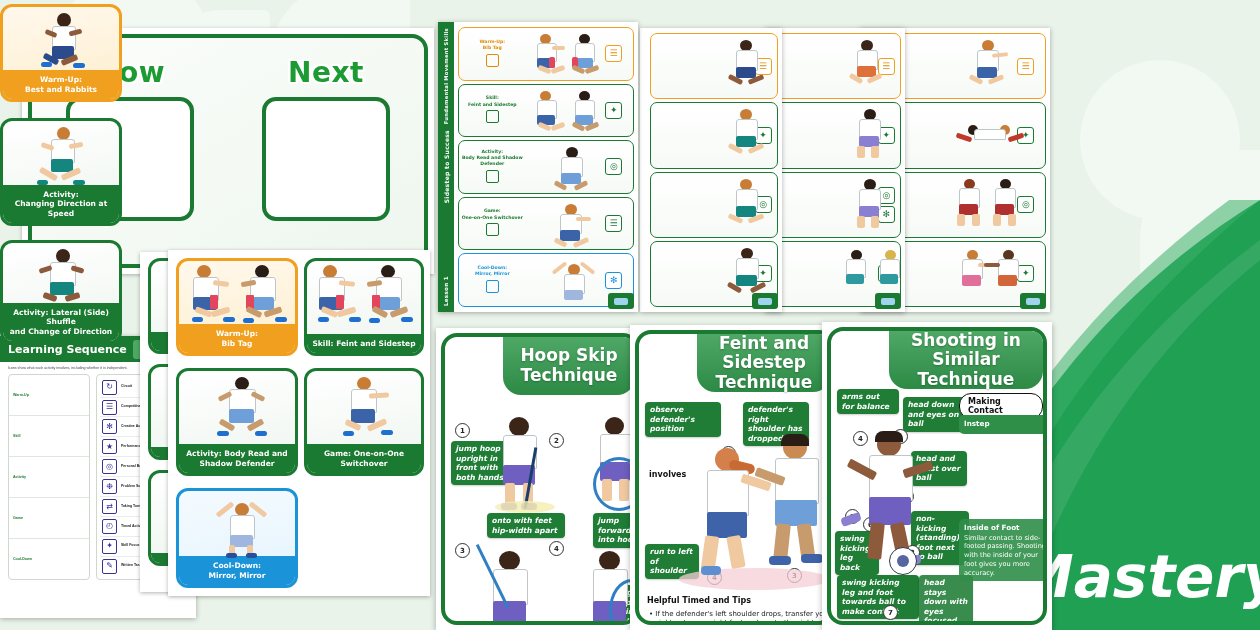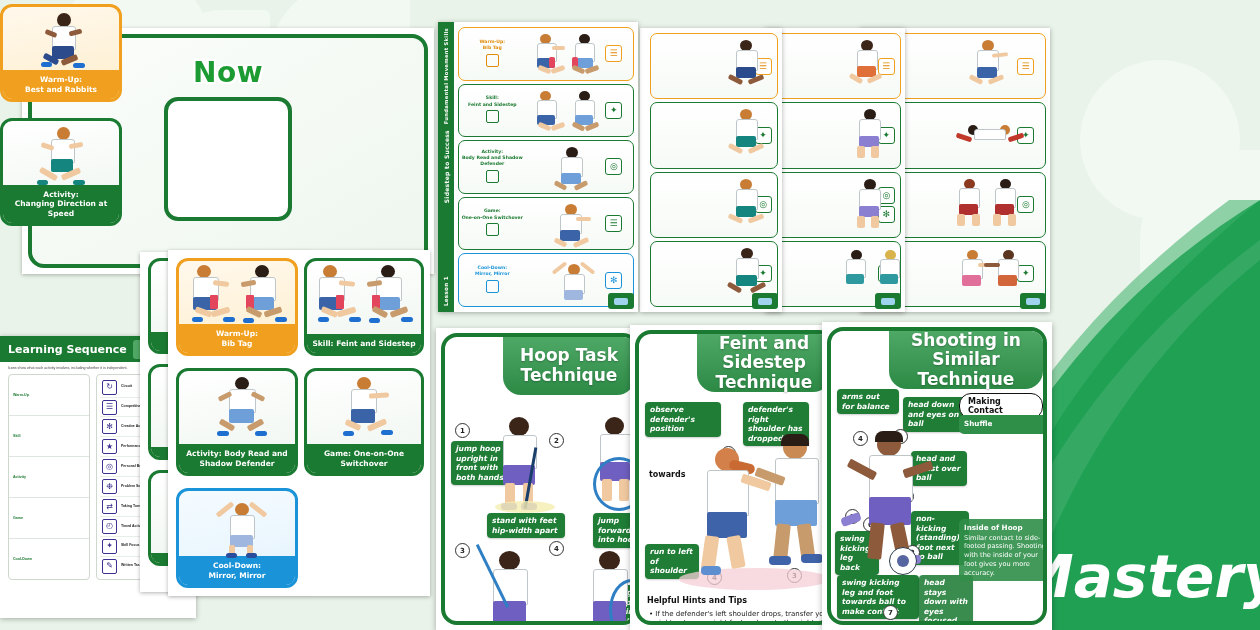--- a/index.html
+++ b/index.html
@@ -164,20 +164,24 @@
 <div id="pe-logo">
   <div class="mastery-text">Mastery</div>
 </div>
 
 <div class="sheet" id="now-next-board">
   <div id="now-next-inner">
     <div class="nn-col">
       <div class="nn-title">Now</div>
       <div class="nn-slot"></div>
     </div>
+    <div class="nn-col">
+      <div class="nn-title">Next</div>
+      <div class="nn-slot"></div>
+    </div>
   </div>
 </div>
 
 <div class="card-sheet" id="card-sheet-back">
   <div class="pecard green" style="left:8px;top:6px;width:120px;height:96px;">
     <div class="art"></div>
     <div class="cap">Sk</div>
   </div>
   <div class="pecard green" style="left:8px;top:112px;width:120px;height:96px;">
     <div class="art"></div>
@@ -224,20 +228,37 @@
         <div class="limb" style="left:4px;top:17px;width:13px;height:5px;background:#f0c9a0;transform:rotate(18deg);"></div>
         <div class="limb" style="left:32px;top:16px;width:14px;height:5px;background:#f0c9a0;transform:rotate(-10deg);"></div>
       </div>
     </div>
     <div class="cap">
       <span>Activity:</span><br>
       <span>Changing Direction at Speed</span>
     </div>
   </div>
 
+  <div class="pecard green" style="left:0;top:240px;width:122px;height:104px;">
+    <div class="art">
+      <div class="fig" style="left:34px;top:6px;width:58px;height:60px;">
+        <div class="head" style="left:19px;top:0;width:14px;height:14px;background:#3b2418;"></div>
+        <div class="torso" style="left:13px;top:13px;width:24px;height:22px;"></div>
+        <div class="shorts" style="left:13px;top:33px;width:24px;height:13px;background:#14857f;"></div>
+        <div class="limb" style="left:6px;top:45px;width:14px;height:6px;background:#8d5a3b;transform:rotate(18deg);"></div>
+        <div class="limb" style="left:28px;top:45px;width:15px;height:6px;background:#8d5a3b;transform:rotate(-16deg);"></div>
+        <div class="limb" style="left:2px;top:18px;width:13px;height:5px;background:#8d5a3b;transform:rotate(-18deg);"></div>
+        <div class="limb" style="left:34px;top:18px;width:13px;height:5px;background:#8d5a3b;transform:rotate(16deg);"></div>
+      </div>
+    </div>
+    <div class="cap">
+      <span>Activity: Lateral (Side) Shuffle</span><br>
+      <span>and Change of Direction</span>
+    </div>
+  </div>
 </div>
 
 <div class="card-sheet" id="card-sheet-front">
 
   <div class="pecard orange" style="left:8px;top:8px;width:122px;height:98px;">
     <div class="art">
       <div class="fig" style="left:10px;top:4px;width:50px;height:62px;">
         <div class="head" style="left:8px;top:0;width:14px;height:13px;background:#c87c34;"></div>
         <div class="torso" style="left:4px;top:12px;width:24px;height:22px;"></div>
         <div class="shorts" style="left:4px;top:32px;width:24px;height:13px;background:#3a63a8;"></div>
@@ -770,30 +791,30 @@
   </div>
   <div id="ip-foot">
     <div class="fw">visit twinkl.co.uk</div>
     <div class="fb"></div>
   </div>
 </div>
 
 <div class="poster" style="left:436px;top:328px;width:208px;height:302px;">
   <div class="poster-inner">
     <div class="poster-head">
-      <h1><span>Hoop Task</span><br><span>Technique</span></h1>
+      <h1><span>Hoop Skip</span><br><span>Technique</span></h1>
     </div>
     <div class="poster-body">
       <div class="numdot" style="left:10px;top:28px;">1</div>
       <div class="numdot" style="left:104px;top:38px;">2</div>
       <div class="numdot" style="left:10px;top:148px;">3</div>
       <div class="numdot" style="left:104px;top:146px;">4</div>
 
       <div class="tag" style="left:6px;top:46px;width:50px;">jump hoop upright in front with both hands</div>
-      <div class="tag" style="left:42px;top:118px;width:68px;">stand with feet hip-width apart</div>
+      <div class="tag" style="left:42px;top:118px;width:68px;">onto with feet hip-width apart</div>
       <div class="tag" style="left:148px;top:118px;width:54px;">jump forwards into hoop</div>
       <div class="tag" style="left:160px;top:190px;width:44px;">bring hoop from behind the back to the start position</div>
 
       <div class="fig" style="left:50px;top:22px;width:56px;height:96px;">
         <div class="head" style="left:14px;top:0;width:20px;height:19px;background:#3b2418;"></div>
         <div class="torso" style="left:8px;top:18px;width:32px;height:32px;"></div>
         <div class="shorts" style="left:8px;top:48px;width:32px;height:20px;background:#6f5fc0;"></div>
         <div class="limb" style="left:10px;top:66px;width:10px;height:22px;background:#f0c9a0;"></div>
         <div class="limb" style="left:28px;top:66px;width:10px;height:22px;background:#f0c9a0;"></div>
         <div class="limb" style="left:6px;top:86px;width:16px;height:7px;background:#8a7fd0;border-radius:3px;"></div>
@@ -835,21 +856,21 @@
 <div class="poster" style="left:630px;top:325px;width:210px;height:305px;">
   <div class="poster-inner">
     <div class="poster-head">
       <h1><span>Feint and Sidestep</span><br><span>Technique</span></h1>
     </div>
     <div class="poster-body">
       <div class="tag" style="left:6px;top:10px;width:66px;">observe defender's position</div>
       <div class="tag" style="left:104px;top:10px;width:56px;">defender's right shoulder has dropped</div>
       <div class="tag" style="left:6px;top:152px;width:44px;">run to left of shoulder</div>
 
-      <div class="plabel" style="left:10px;top:78px;">towards</div>
+      <div class="plabel" style="left:10px;top:78px;">involves</div>
 
       <div class="numdot" style="left:82px;top:54px;">1</div>
       <div class="numdot" style="left:140px;top:76px;">2</div>
       <div class="numdot" style="left:148px;top:176px;">3</div>
       <div class="numdot" style="left:68px;top:178px;">4</div>
 
       <div style="position:absolute;left:40px;top:176px;width:150px;height:22px;background:#f6cfd6;border-radius:50%;opacity:.75;"></div>
 
       <div class="fig" style="left:60px;top:56px;width:70px;height:136px;">
         <div class="head" style="left:16px;top:0;width:24px;height:23px;background:#d4804a;"></div>
@@ -867,21 +888,21 @@
         <div style="position:absolute;left:20px;top:-2px;width:28px;height:12px;background:#2a1d16;border-radius:8px 8px 0 0;"></div>
         <div class="torso" style="left:14px;top:22px;width:42px;height:44px;"></div>
         <div class="shorts" style="left:14px;top:64px;width:42px;height:26px;background:#6f9fd8;"></div>
         <div class="limb" style="left:14px;top:88px;width:14px;height:36px;background:#c89b6d;transform:rotate(6deg);"></div>
         <div class="limb" style="left:38px;top:88px;width:14px;height:34px;background:#c89b6d;transform:rotate(-8deg);"></div>
         <div class="limb" style="left:8px;top:120px;width:22px;height:9px;background:#3f63a8;border-radius:4px;"></div>
         <div class="limb" style="left:40px;top:118px;width:22px;height:9px;background:#3f63a8;border-radius:4px;"></div>
         <div class="limb" style="left:-6px;top:36px;width:30px;height:9px;background:#c89b6d;transform:rotate(20deg);"></div>
       </div>
 
-      <div class="hints-h" style="left:8px;top:204px;">Helpful Hints and Tips</div>
+      <div class="hints-h" style="left:8px;top:204px;">Helpful Timed and Tips</div>
       <div class="hints-t" style="left:10px;top:218px;width:192px;">• If the defender's left shoulder drops, transfer your weight onto your right foot and run to the right of the defender.</div>
     </div>
   </div>
 </div>
 
 <div class="poster" style="left:822px;top:322px;width:230px;height:308px;">
   <div class="poster-inner">
     <div class="poster-head">
       <h1><span>Shooting in Similar</span><br><span>Technique</span></h1>
     </div>
@@ -890,24 +911,24 @@
       <div class="tag" style="left:72px;top:8px;width:54px;">head down and eyes on ball</div>
       <div class="tag" style="left:80px;top:62px;width:46px;">head and chest over ball</div>
       <div class="tag" style="left:80px;top:122px;width:48px;">non-kicking (standing) foot next to ball</div>
       <div class="tag" style="left:4px;top:142px;width:34px;">swing kicking leg back</div>
       <div class="tag" style="left:6px;top:186px;width:72px;">swing kicking leg and foot towards ball to make contact</div>
       <div class="tag" style="left:88px;top:186px;width:44px;opacity:.88;">head stays down with eyes focused on where the ball</div>
 
       <div class="pill" style="left:128px;top:4px;">Making Contact</div>
 
       <div class="infobox" style="left:128px;top:26px;width:82px;">
-        <b>Shuffle</b>
+        <b>Instep</b>
       </div>
       <div class="infobox" style="left:128px;top:130px;width:82px;opacity:.9;">
-        <b>Inside of Hoop</b>
+        <b>Inside of Foot</b>
         <span>Similar contact to side-footed passing. Shooting with the inside of your foot gives you more accuracy.</span>
       </div>
 
       <div class="numdot" style="left:62px;top:40px;">1</div>
       <div class="numdot" style="left:68px;top:100px;">2</div>
       <div class="numd"></div>
       <div class="numdot" style="left:74px;top:156px;">3</div>
       <div class="numdot" style="left:22px;top:42px;">4</div>
       <div class="numdot" style="left:14px;top:120px;">5</div>
       <div class="numdot" style="left:32px;top:128px;">6</div>

